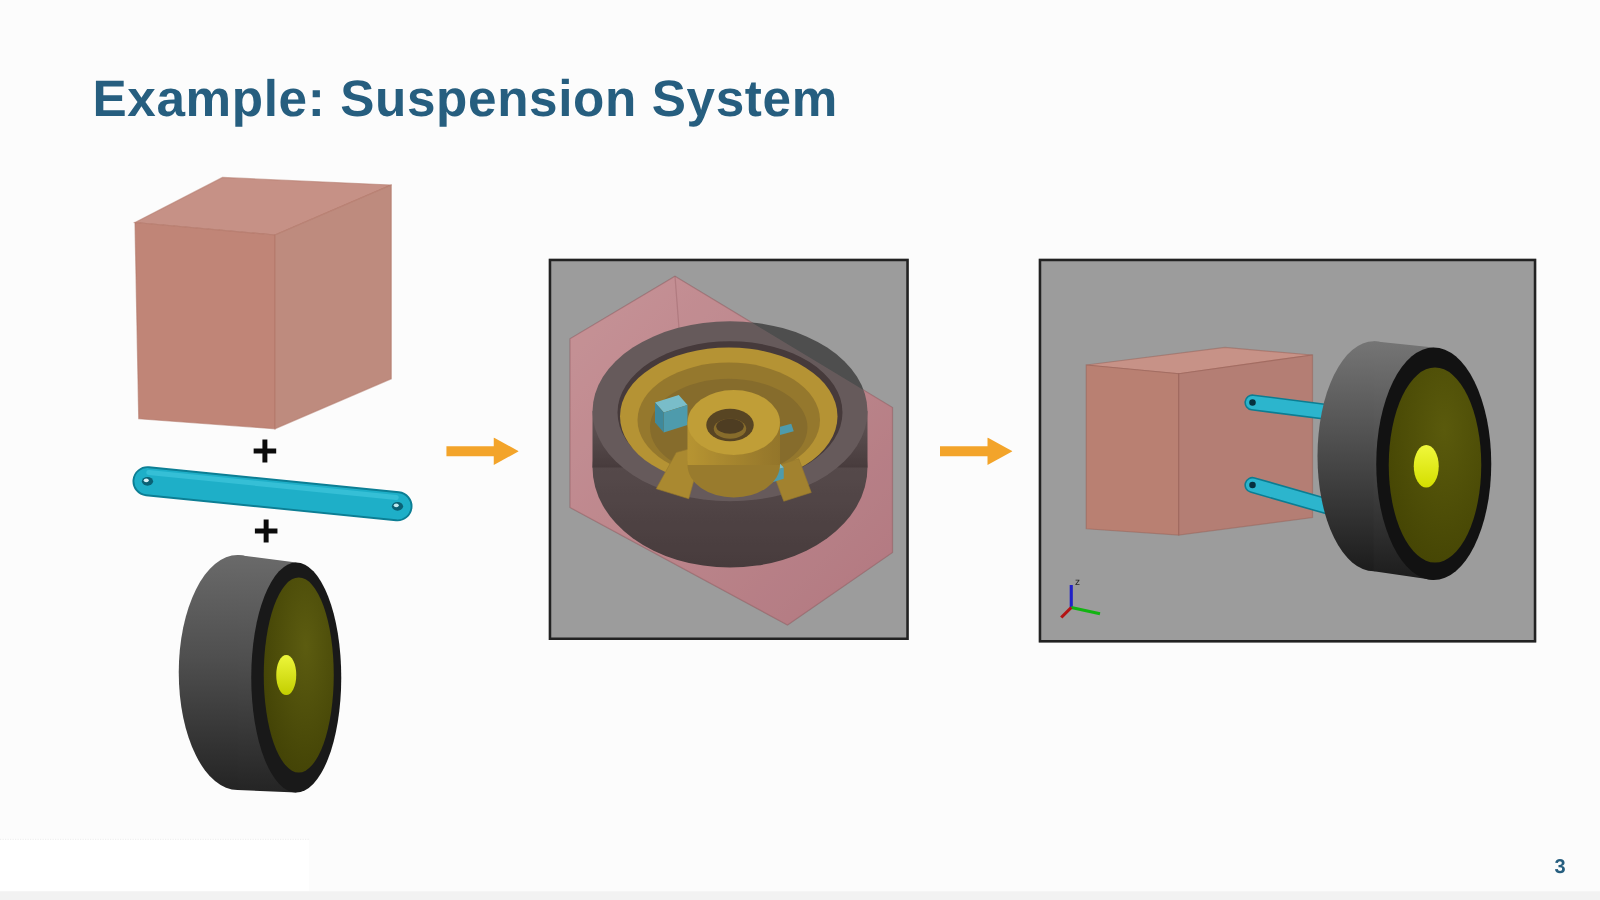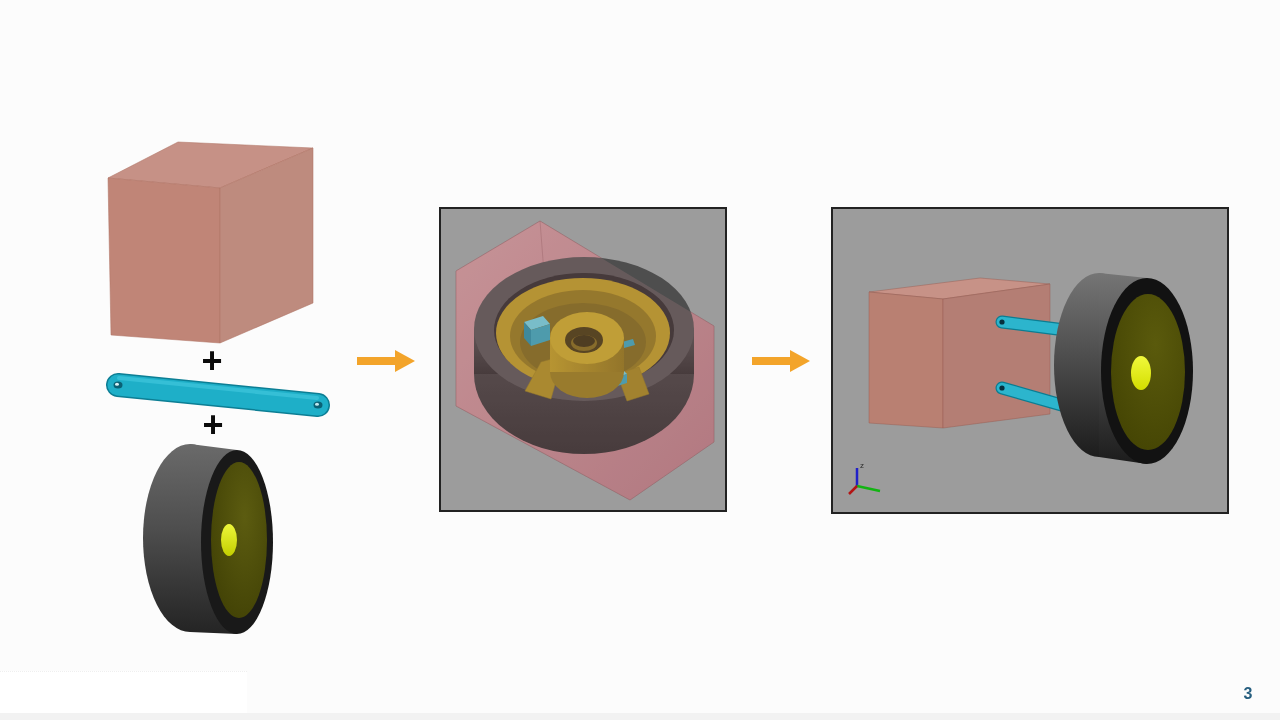--- a/index.html
+++ b/index.html
@@ -34,20 +34,21 @@
   .page-number{
     position:absolute;left:1238px;top:685px;width:20px;text-align:center;
     font-size:16px;font-weight:bold;color:#265E7F;
   }
 </style>
 </head>
 <body>
 
 <div class="slide">
 
+  <h1 class="slide-title">Example: Suspension System</h1>
 
   <svg class="abs" style="left:100px;top:136px;" width="220" height="212" viewBox="0 0 220 212">
     <g stroke="#B07466" stroke-width="1" stroke-opacity="0.55">
       <polygon points="8,42 78,6 213,12 120,52" fill="#C69186"></polygon>
       <polygon points="8,42 120,52 120,207 11,199" fill="#C08577"></polygon>
       <polygon points="120,52 213,12 213,167 120,207" fill="#BE8B7E"></polygon>
     </g>
   </svg>
 
   <div class="plus plus-top">+</div>

